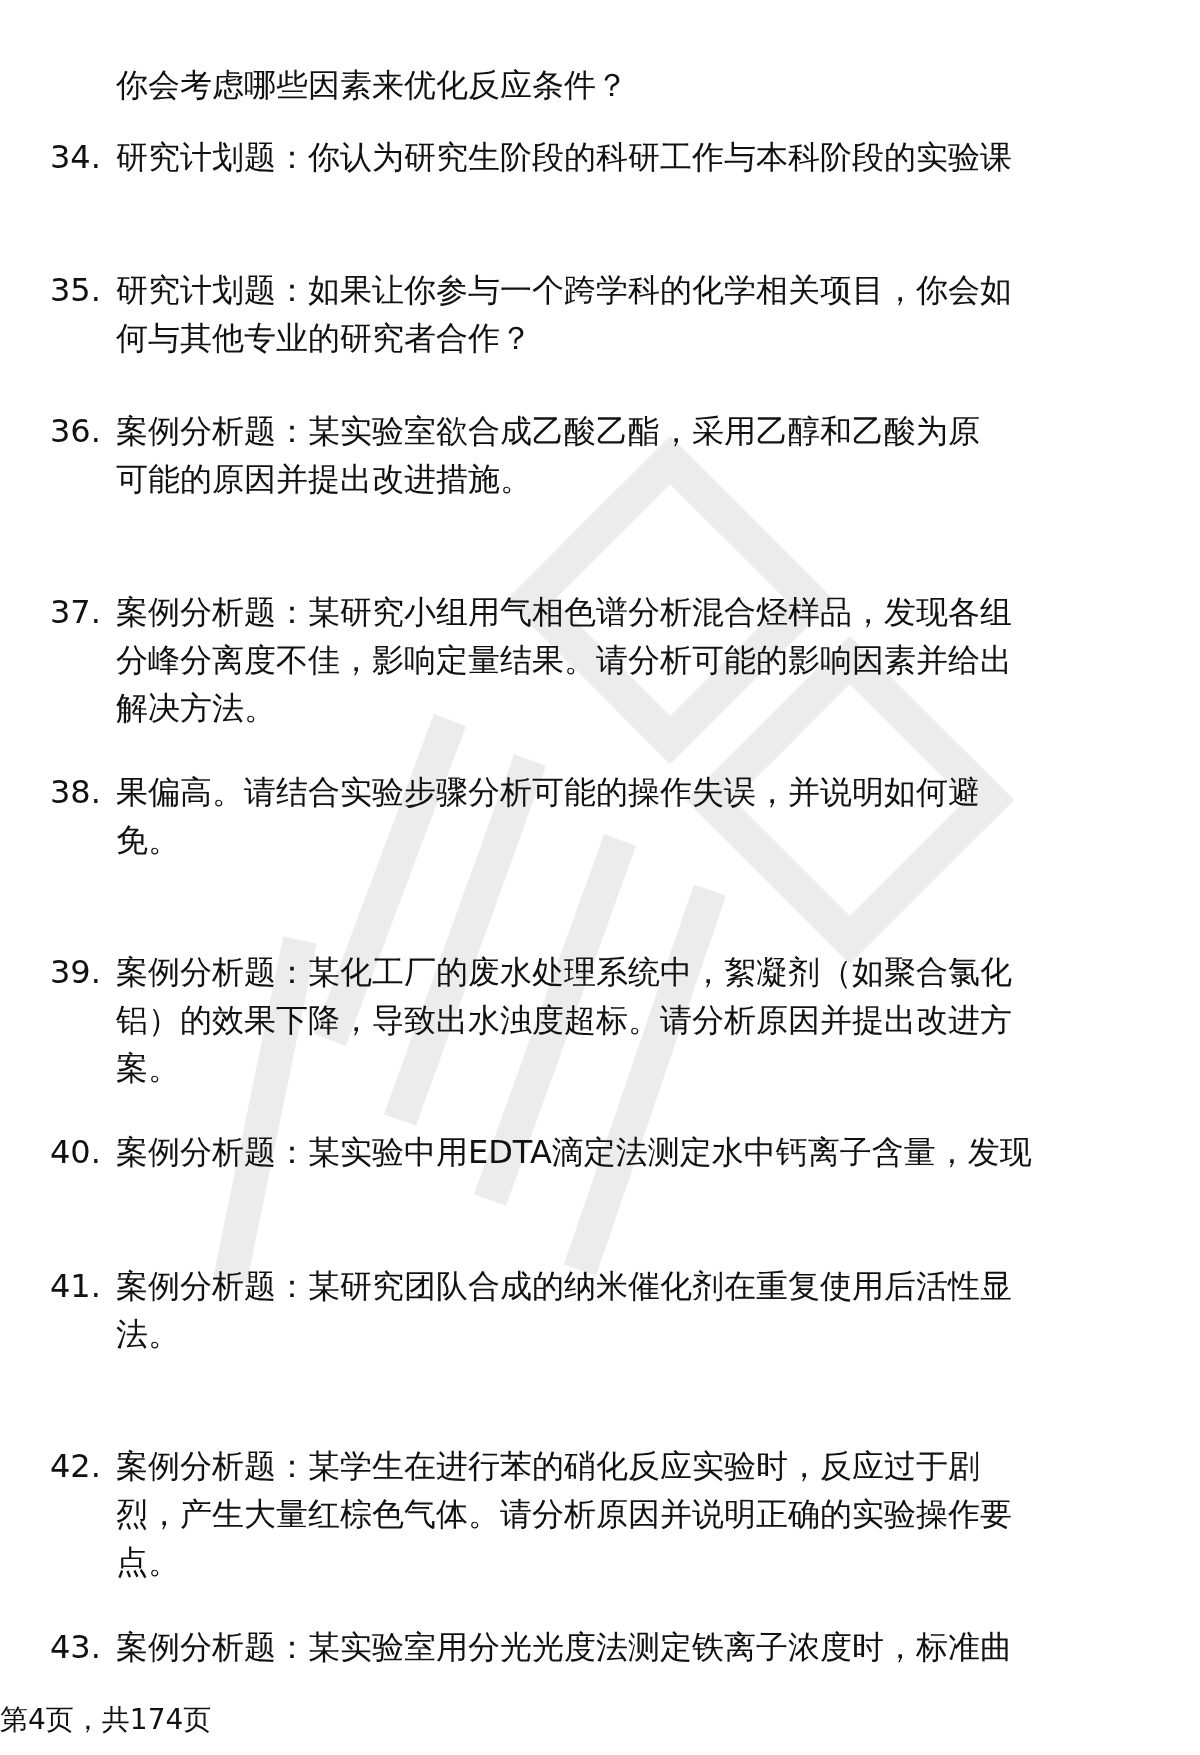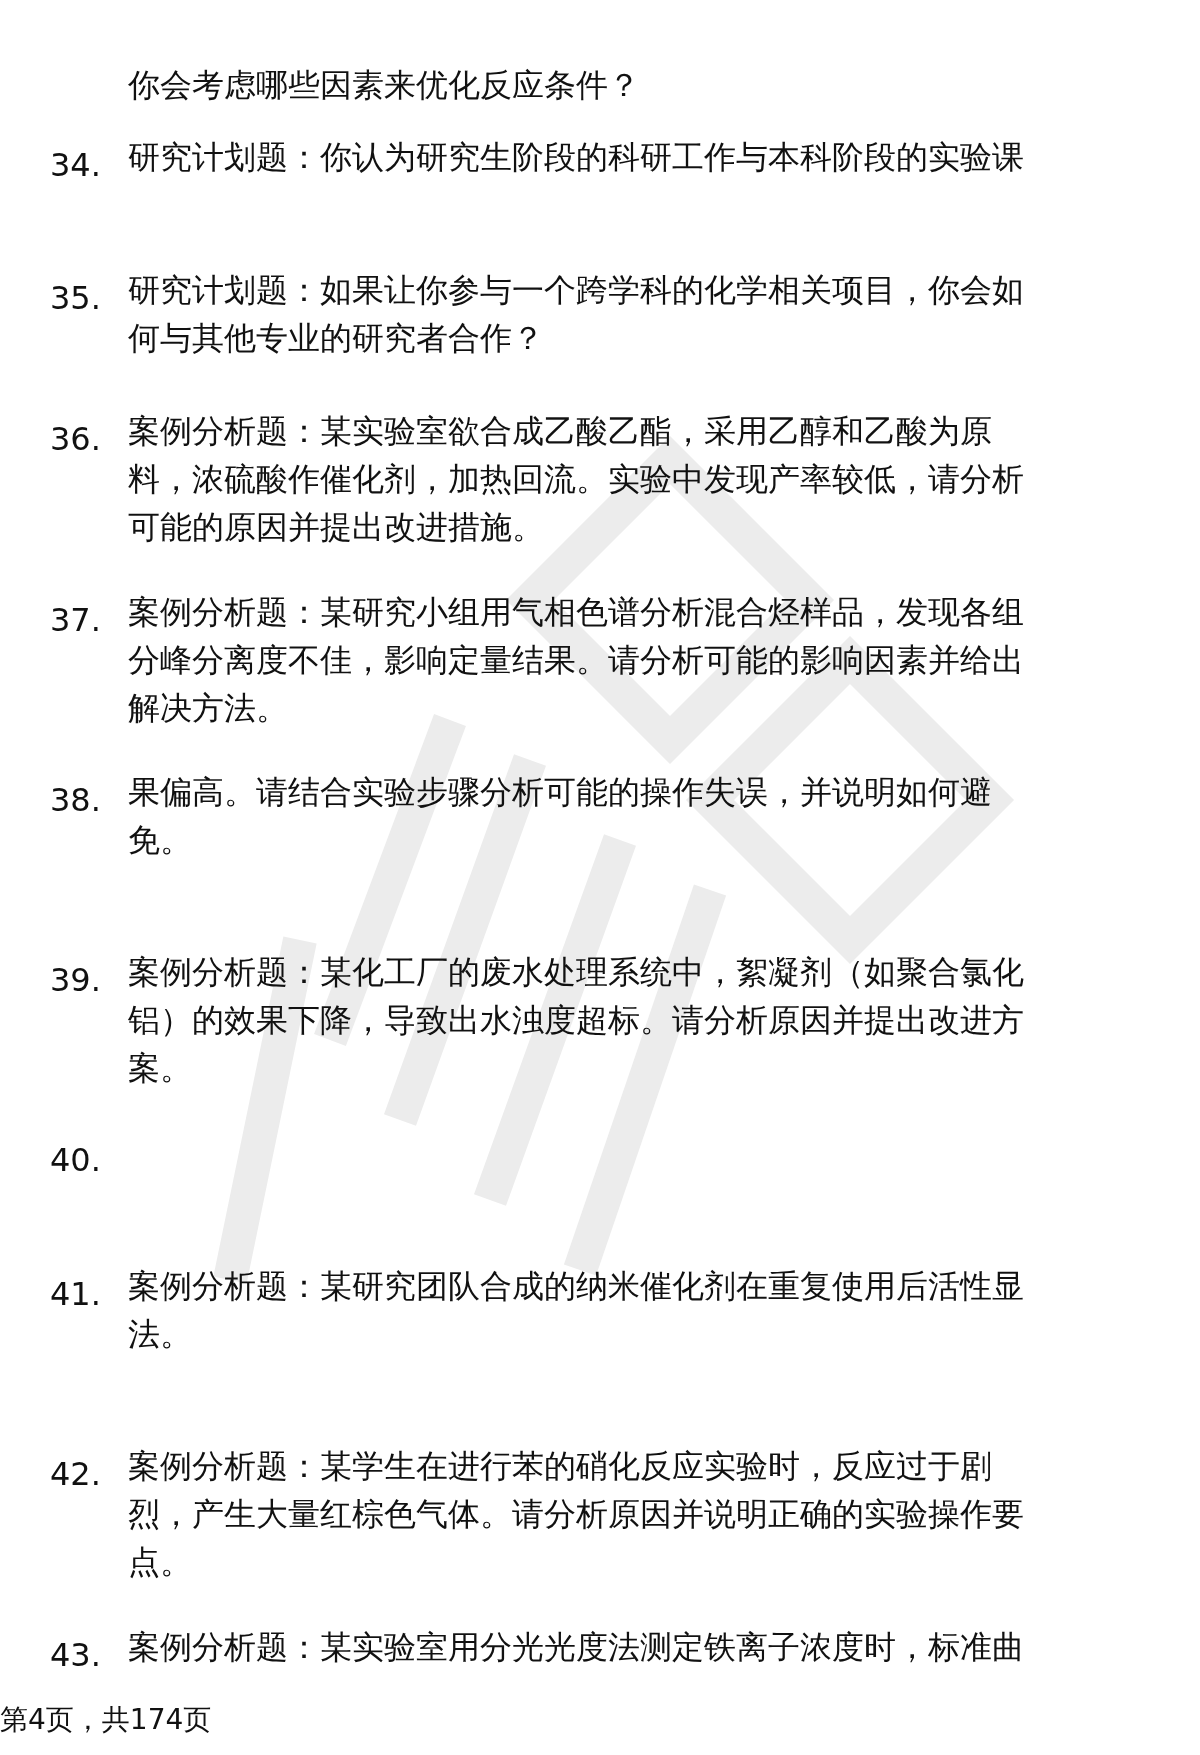--- a/index.html
+++ b/index.html
@@ -32,27 +32,27 @@
       z-index: 1;
     }
     .item {
       position: absolute;
       left: 50px;
       width: 1110px;
     }
     .num {
       position: absolute;
       left: 0;
-      top: 8px;
+      top: 0;
       font-size: 32px;
       line-height: 48px;
     }
     .text {
       position: absolute;
-      left: 78px;
+      left: 66px;
       top: 0;
       width: 1050px;
       font-size: 32px;
       line-height: 48px;
     }
     .line {
       display: block;
       height: 48px;
       white-space: nowrap;
     }
@@ -102,21 +102,20 @@
     <div class="text">
       <span class="line">研究计划题：如果让你参与一个跨学科的化学相关项目，你会如</span>
       <span class="line">何与其他专业的研究者合作？</span>
     </div>
   </div>
 
   <div class="item" style="top:407px;">
     <span class="num">36.</span>
     <div class="text">
       <span class="line">案例分析题：某实验室欲合成乙酸乙酯，采用乙醇和乙酸为原</span>
-      <span class="line">料，浓硫酸作催化剂，加热回流。实验中发现产率较低，请分析</span>
       <span class="line">可能的原因并提出改进措施。</span>
     </div>
   </div>
 
   <div class="item" style="top:588px;">
     <span class="num">37.</span>
     <div class="text">
       <span class="line">案例分析题：某研究小组用气相色谱分析混合烃样品，发现各组</span>
       <span class="line">分峰分离度不佳，影响定量结果。请分析可能的影响因素并给出</span>
       <span class="line">解决方法。</span>
@@ -136,20 +135,21 @@
     <div class="text">
       <span class="line">案例分析题：某化工厂的废水处理系统中，絮凝剂（如聚合氯化</span>
       <span class="line">铝）的效果下降，导致出水浊度超标。请分析原因并提出改进方</span>
       <span class="line">案。</span>
     </div>
   </div>
 
   <div class="item" style="top:1128px;">
     <span class="num">40.</span>
     <div class="text">
+      <span class="line">案例分析题：某实验中用EDTA滴定法测定水中钙离子含量，发现</span>
     </div>
   </div>
 
   <div class="item" style="top:1262px;">
     <span class="num">41.</span>
     <div class="text">
       <span class="line">案例分析题：某研究团队合成的纳米催化剂在重复使用后活性显</span>
       <span class="line">法。</span>
     </div>
   </div>

